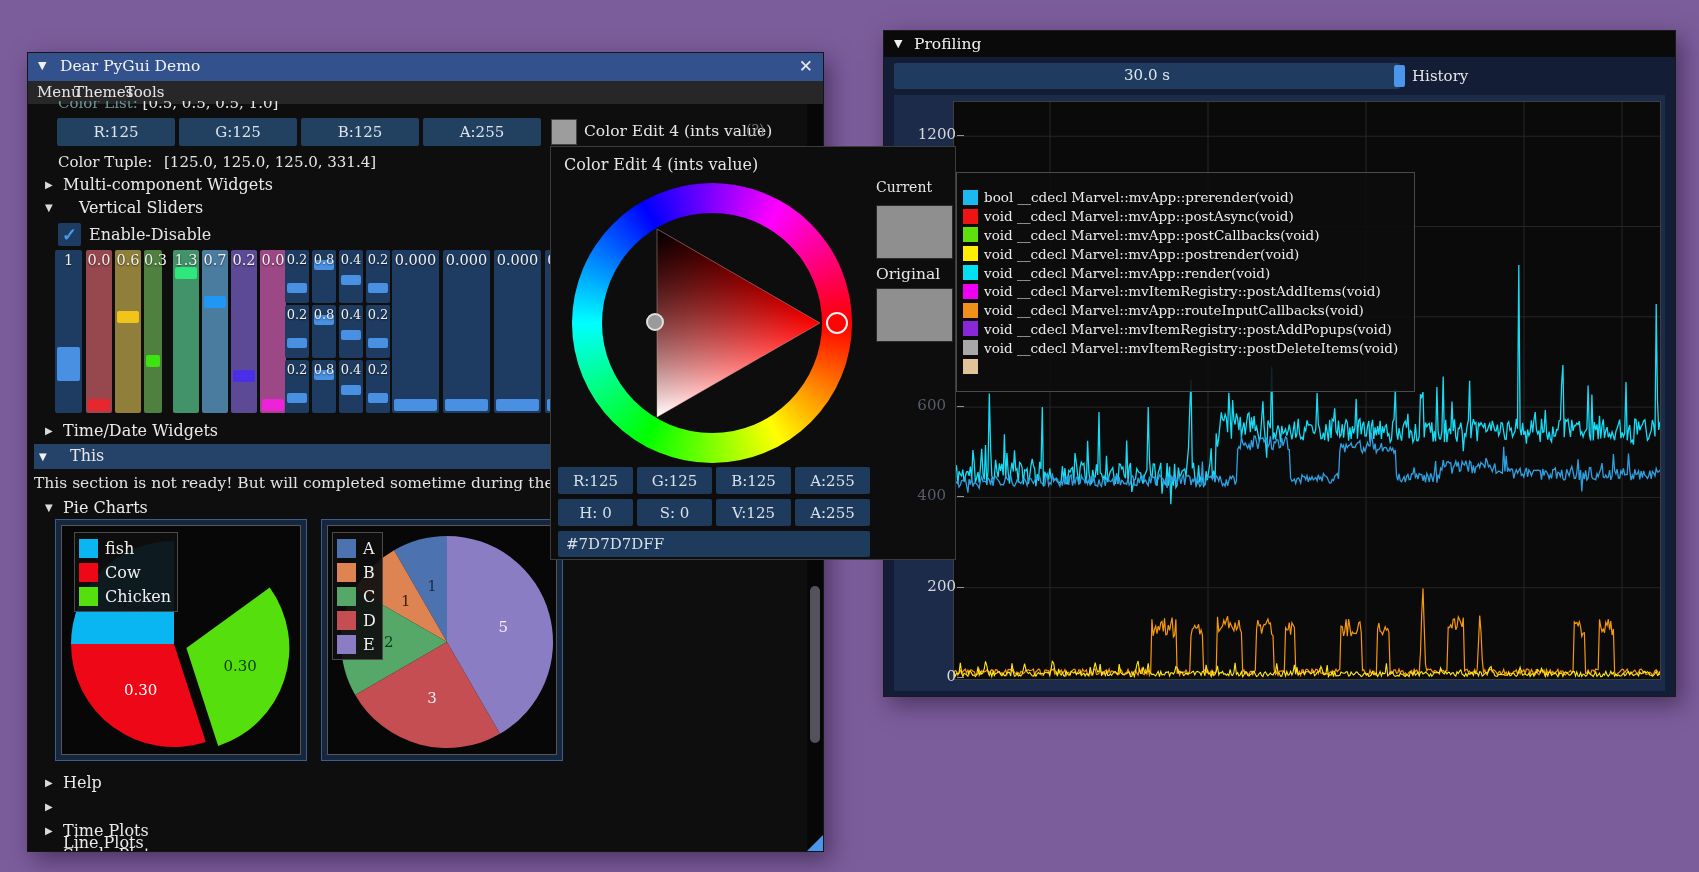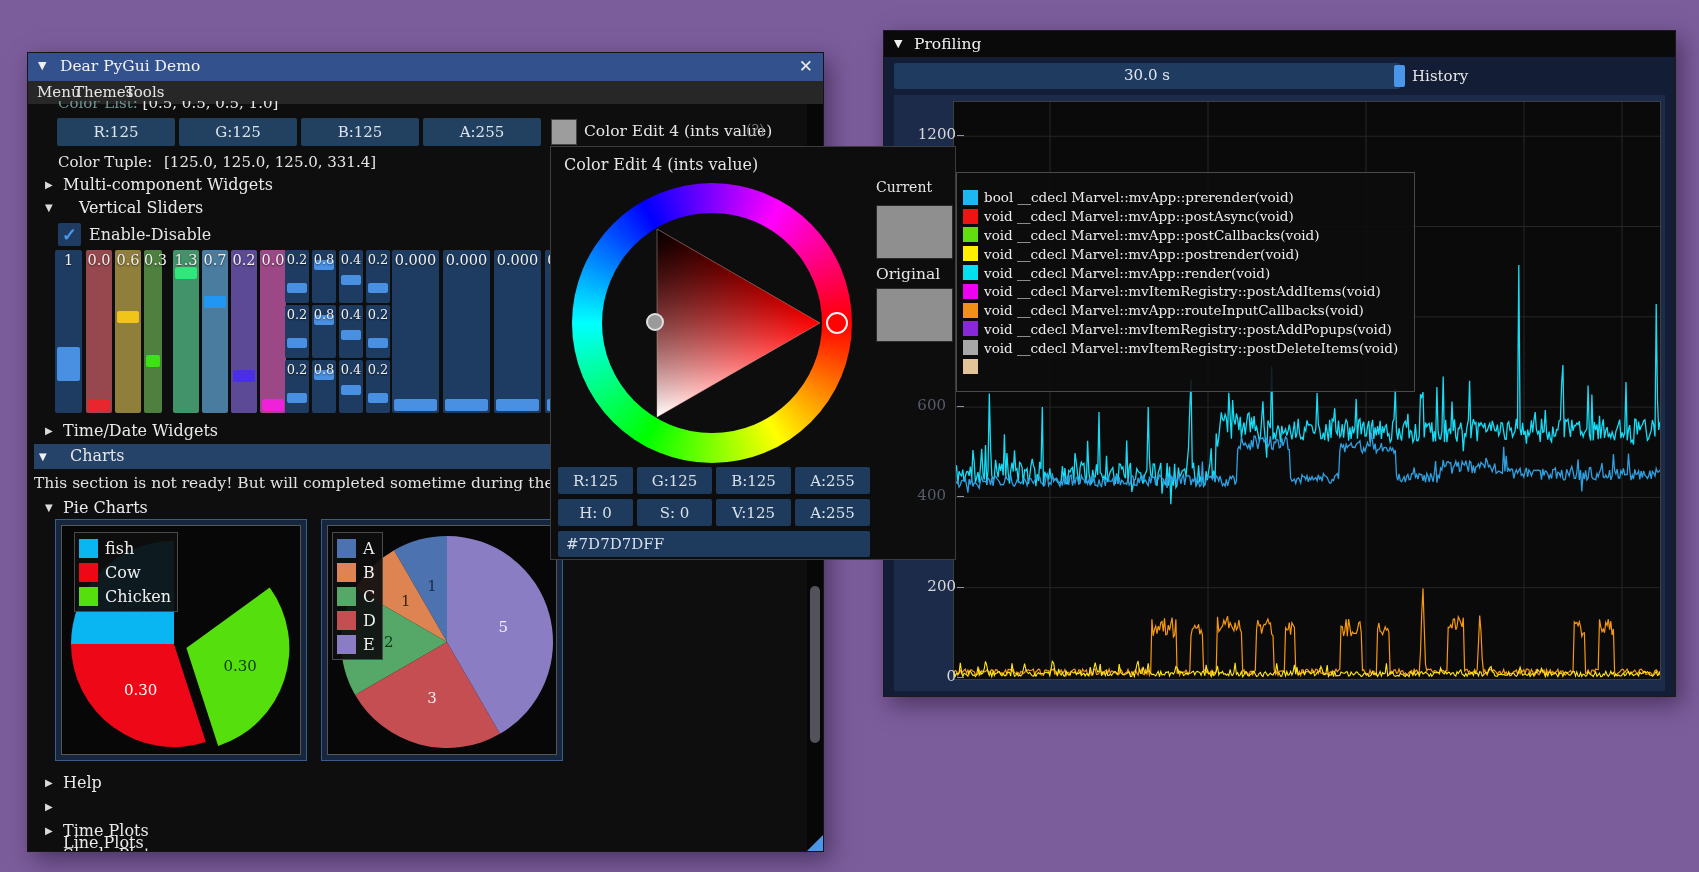--- a/index.html
+++ b/index.html
@@ -200,21 +200,21 @@
         </div>
       </div>
 
     <div class="tree" style="top:368px;">
       <span class="arrow" style="left:17px;">▶</span>
       <span class="txt" style="left:35px;">Time/Date Widgets</span>
     </div>
 
     <div class="abs" style="left:6px;top:391px;width:773px;height:25px;background:#254269;">
       <span class="abs" style="left:5px;top:7px;font-size:10px;color:#F0F0F0;">▼</span>
-      <span class="abs" style="left:36px;top:2px;font-size:16px;">Charts</span>
+      <span class="abs" style="left:36px;top:2px;font-size:16px;">This</span>
     </div>
     <span class="abs" style="left:6px;top:421px;font-size:15.5px;color:#E2E2E2;white-space:nowrap;">This section is not ready! But will completed sometime during the 0.4.x releases!</span>
 
     <div class="tree" style="top:445px;">
       <span class="arrow" style="left:17px;">▼</span>
       <span class="txt" style="left:35px;">Pie Charts</span>
     </div>
 
     <div class="pie-box" style="left:27px;top:466px;">
       <div class="pie-inner">

